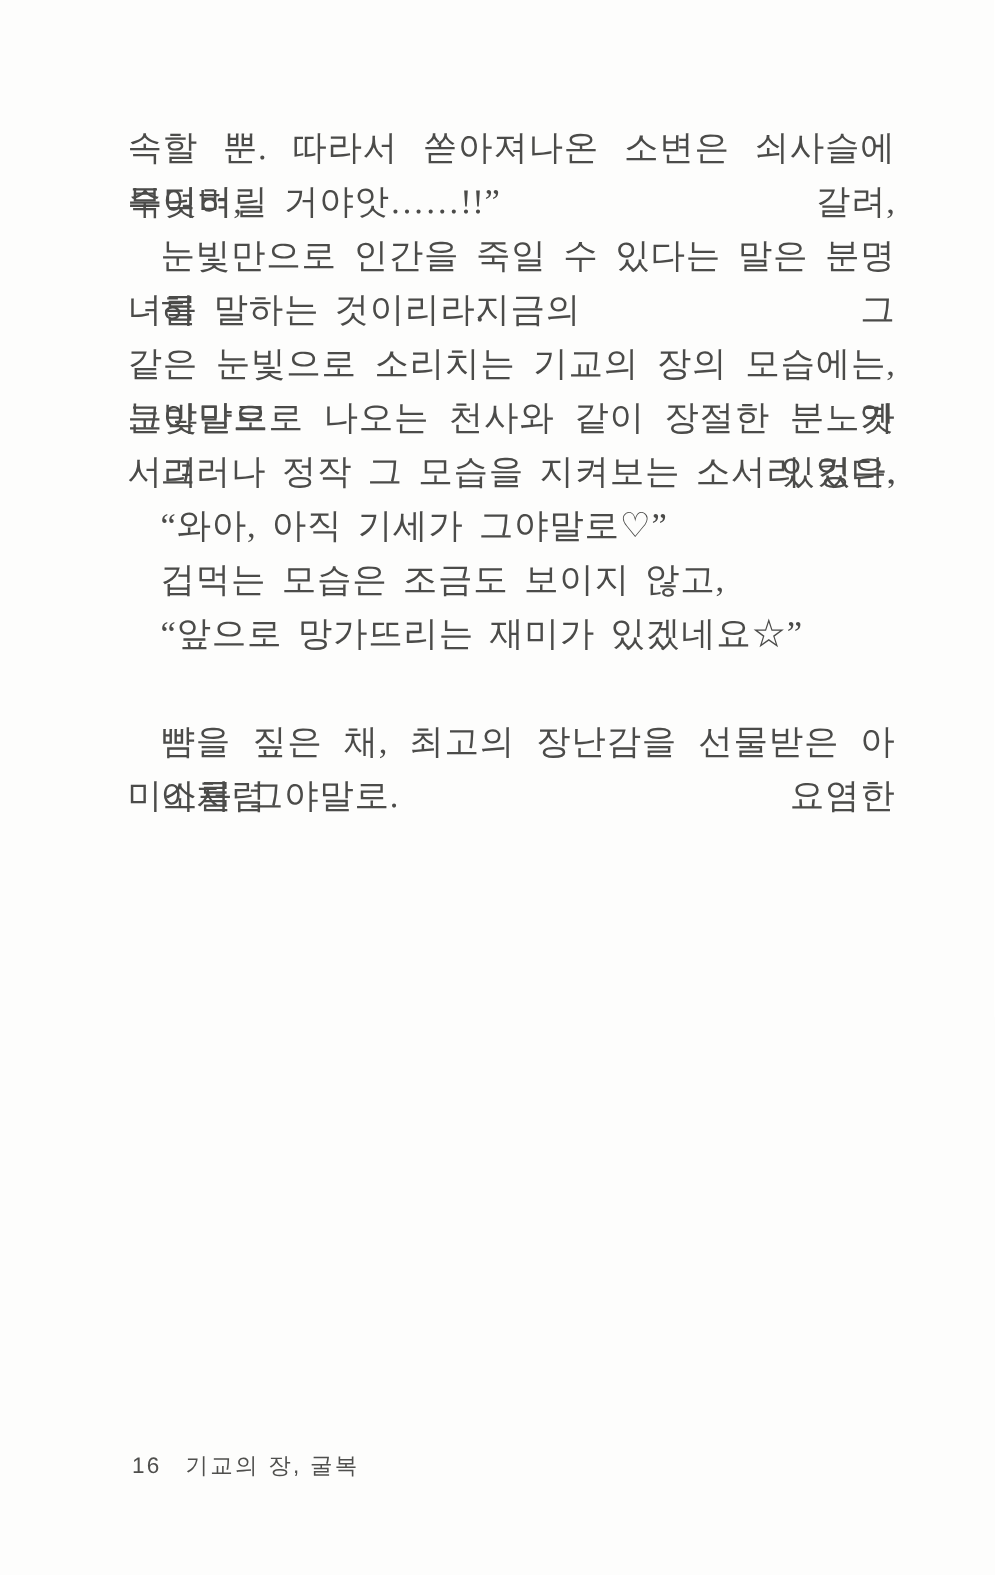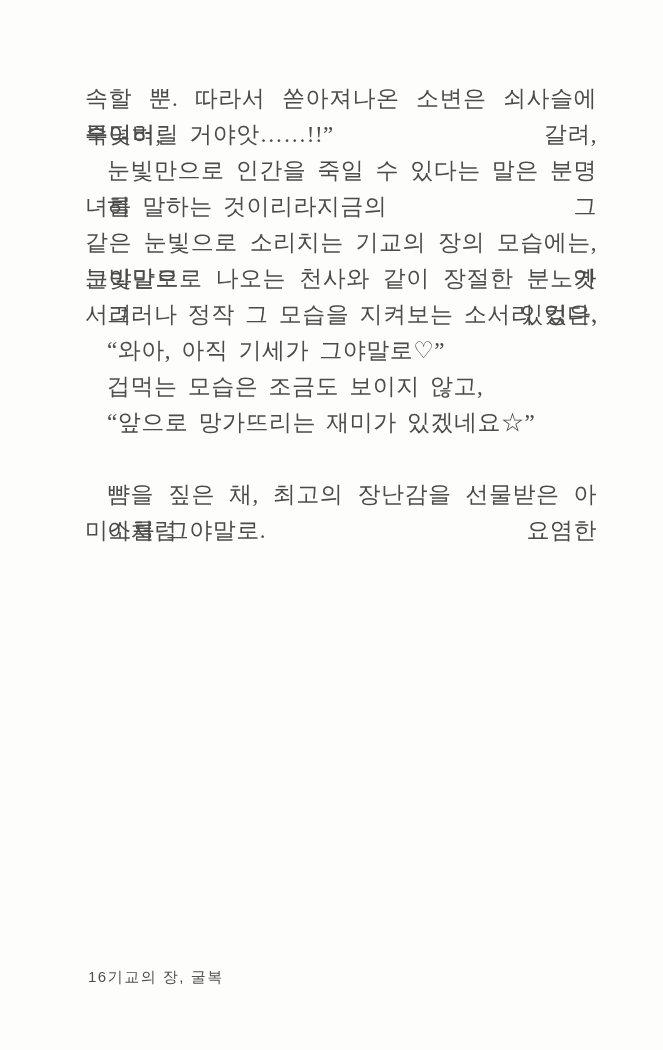--- a/index.html
+++ b/index.html
@@ -44,21 +44,21 @@
   .footer {
     position: absolute;
     left: 88px;
     top: 968px;
     font-family: "Liberation Sans", "DejaVu Sans", sans-serif;
     font-size: 15px;
     color: #4f4f4d;
     letter-spacing: 1.5px;
   }
   .footer .page-number {
-    margin-right: 0;
+    margin-right: 16px;
   }
 </style>
 </head>
 <body>
 
 <div class="page">
 
   <div class="body-text">
 
   <div class="line justify">속할 뿐. 따라서 쏟아져나온 소변은 쇠사슬에 부딪혀, 갈려,</div>

